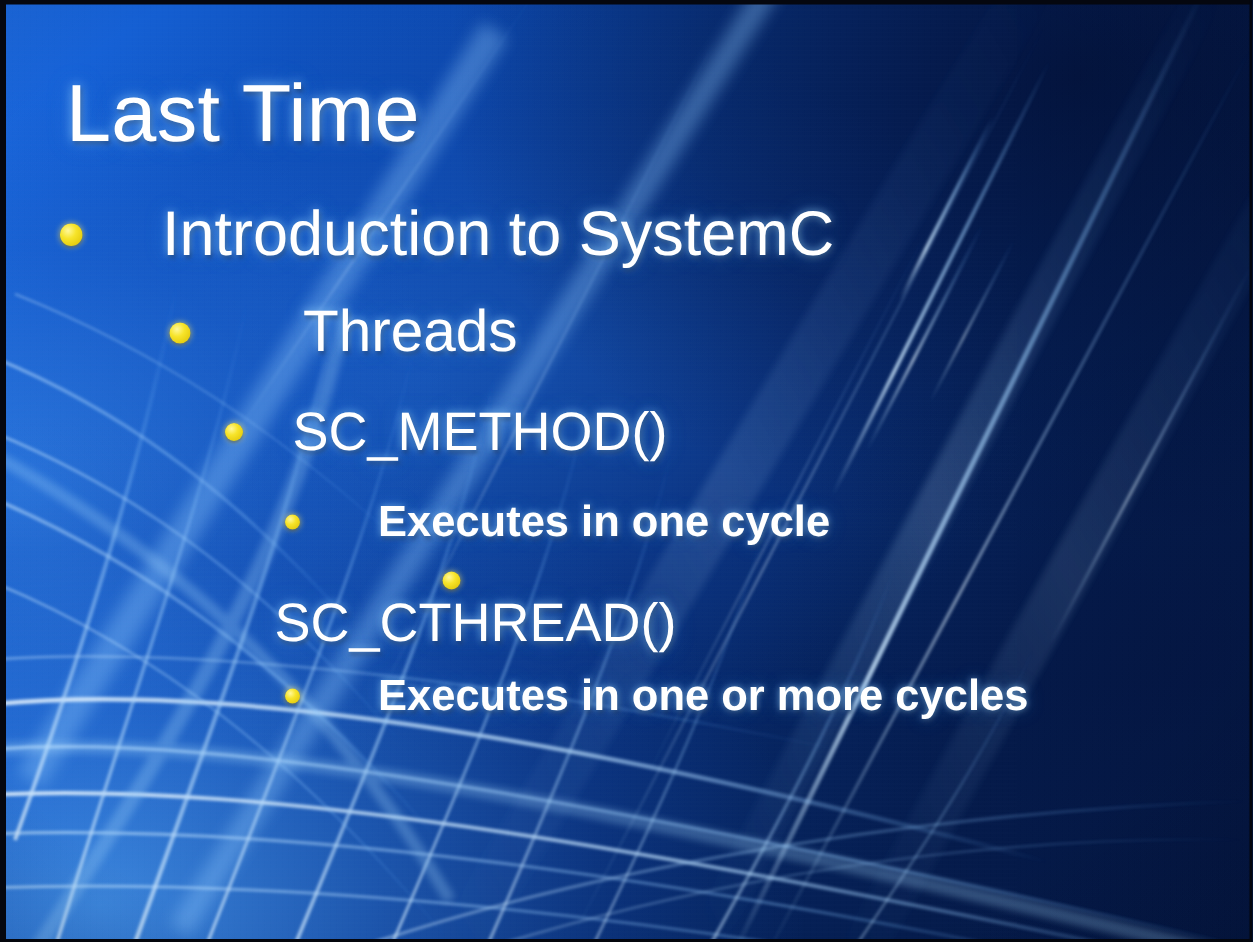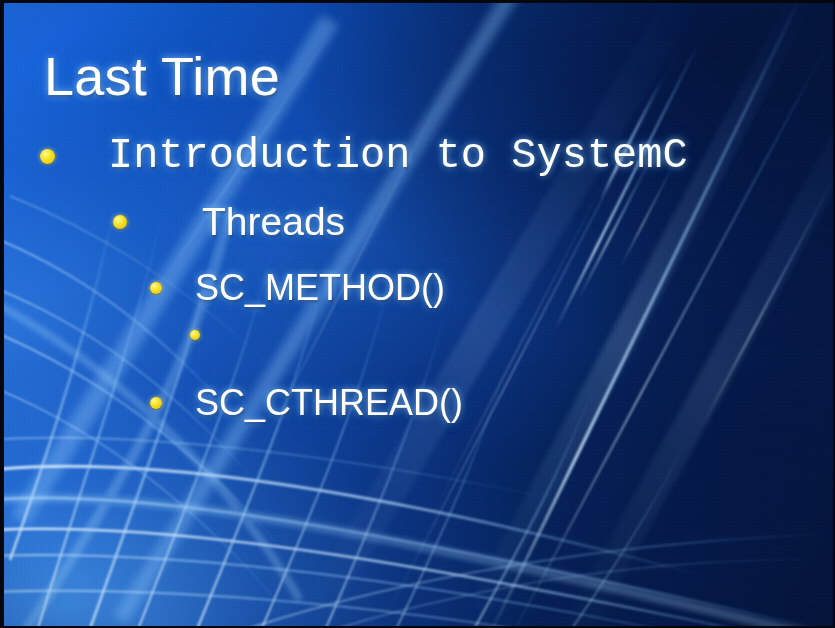--- a/index.html
+++ b/index.html
@@ -91,40 +91,40 @@
   .dot{border-radius:50%;flex:none;
        background:radial-gradient(circle at 36% 32%, #fff89a 0%, #f7e42a 38%, #e8cf12 72%, #cdb408 100%);
        box-shadow:0 0 4px rgba(255,240,120,.75), 0 1px 2px rgba(0,15,50,.6);}
 
   .txt{color:#ffffff;font-weight:300;
        text-shadow:0 0 6px rgba(150,212,255,.72),
                    0 0 14px rgba(65,145,240,.42),
                    1px 2px 3px rgba(0,12,45,.55);}
 
   
-  .lvl1{left:40px; top:131px;font-family:Liberation Mono, monospace;}
+  .lvl1{left:40px; top:131px;}
   .lvl1 .dot{width:15px;height:15px;}
   .lvl1 .txt{font-size:42px;line-height:50px;margin-left:53px;}
 
   .lvl2{left:113px; top:198px;gap:24px;}
   .lvl2 .dot{width:14px;height:14px;}
   .lvl2 .txt{font-size:39px;line-height:47px;margin-left:51px;}
 
   .lvl3{left:150px; top:266px;}
   .lvl3 .dot{width:12px;height:12px;}
   .lvl3 .txt{font-size:36px;line-height:44px;margin-left:33px;}
 
   .lvl4{left:190px; top:330px;}
   .lvl4 .dot{width:10px;height:10px;}
   .lvl4 .txt{font-size:29px;line-height:36px;margin-left:52px;font-weight:600;
              text-shadow:0 0 5px rgba(150,212,255,.66),
                          0 0 12px rgba(65,145,240,.38),
                          1px 2px 3px rgba(0,12,45,.55);}
 
-  .lvl3b{left:150px; top:381px;}
+  .lvl3b{left:150px; top:381px;flex-direction:column;}
   .lvl4b{left:190px; top:446px;}
 </style>
 </head>
 <body>
 
 <div id="slide">
 
   <div class="bg-layer bg-base2"></div>
   <div class="bg-layer bg-glow-center"></div>
   <div class="bg-layer bg-glow-ml"></div>
@@ -268,27 +268,32 @@
       <span class="txt">Threads</span>
     </div>
 
     <div class="bullet-row lvl3">
       <span class="dot"></span>
       <span class="txt">SC_METHOD()</span>
     </div>
 
     <div class="bullet-row lvl4">
       <span class="dot"></span>
+      <span class="txt">Executes in one cycle</span>
     </div>
 
     <div class="bullet-row lvl3 lvl3b">
       <span class="dot"></span>
       <span class="txt">SC_CTHREAD()</span>
     </div>
 
+    <div class="bullet-row lvl4 lvl4b">
+      <span class="dot"></span>
+      <span class="txt">Executes in one or more cycles</span>
+    </div>
 
   </div>
 
   <div class="border-t"></div>
   <div class="border-l"></div>
   <div class="border-r"></div>
   <div class="border-b"></div>
 </div>
 
 </body></html>

